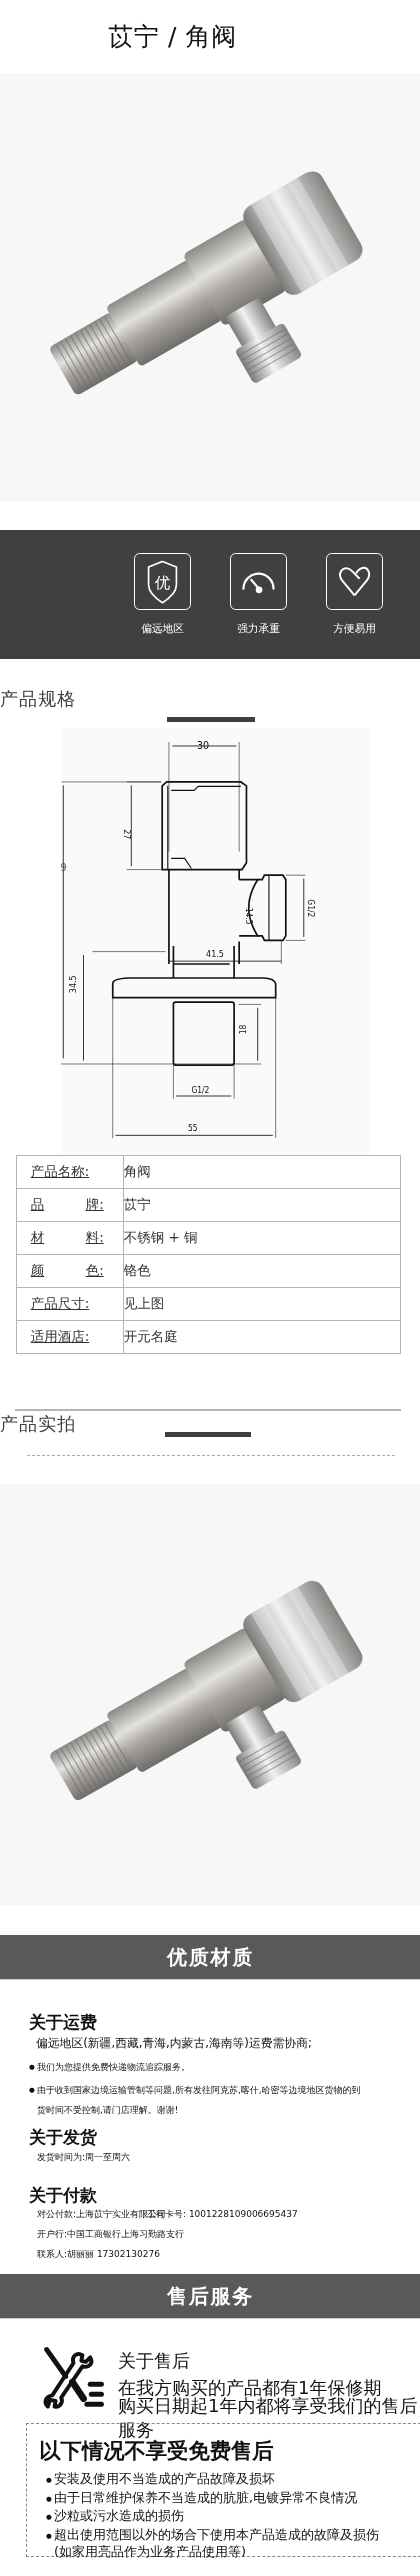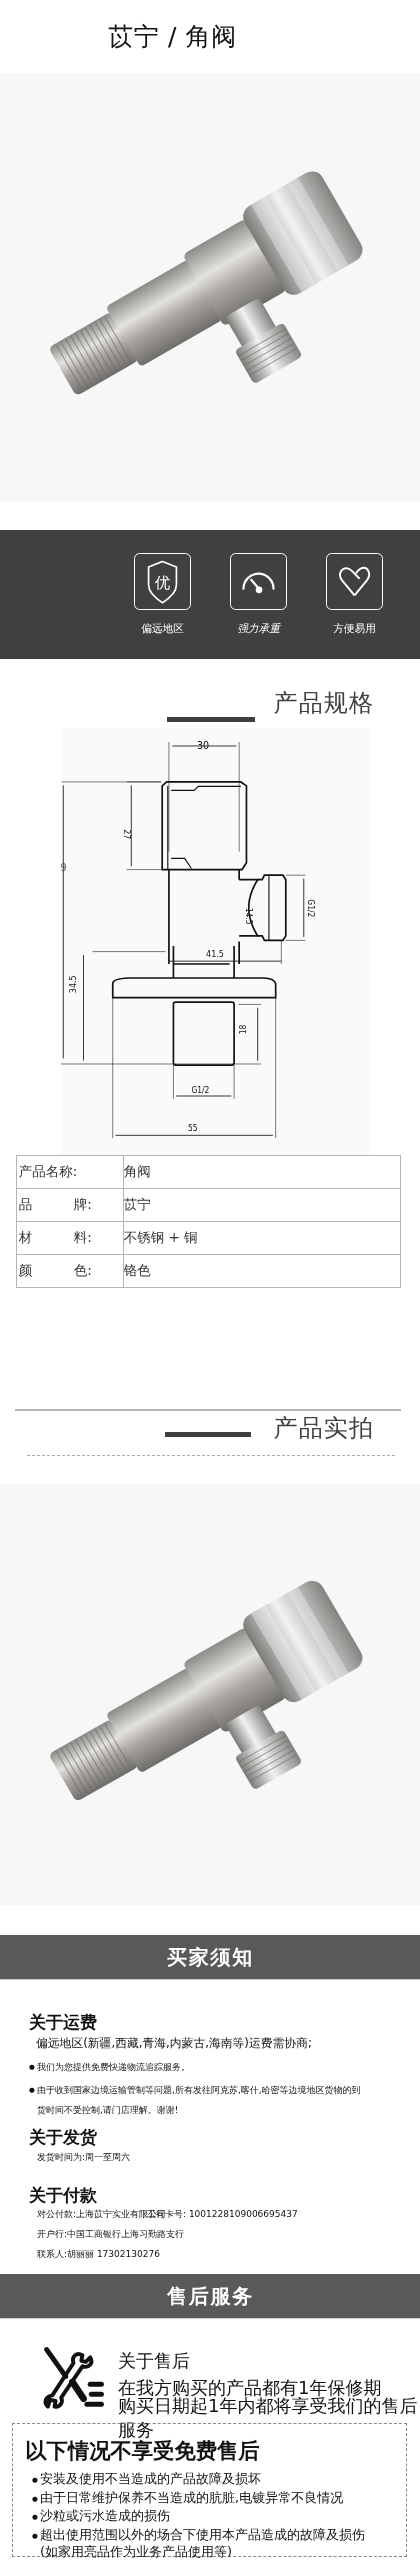--- a/index.html
+++ b/index.html
@@ -14,49 +14,49 @@
   .photo { left: 0; width: 421px; background: #f7f7f7; overflow: hidden; }
   .photo svg { width: 100%; height: 100%; display: block; }
 
   
   .features { top: 530px; left: 0; width: 421px; height: 129px; background: #404040; }
   .feature { position: absolute; top: 23px; width: 57px; text-align: center; }
   .feature .box { width: 57px; height: 57px; border: 1.1px solid #fff; border-radius: 5.6px; display: flex; align-items: center; justify-content: center; }
   .feature .label { margin-top: 12.3px; color: #fff; font-size: 10.7px; white-space: nowrap; margin-left: -11.2px; margin-right: -11.2px; }
 
   
-  .sec-title { left: 0; width: 374px; text-align: right; font-size: 24px; color: #404040; letter-spacing: 1.1px; }
+  .sec-title { left: 0; width: 374px; text-align: left; font-size: 18px; color: #404040; letter-spacing: 1.1px; }
   .sec-underline { height: 5px; background: #404040; }
 
   
   .drawing { top: 728px; left: 61px; width: 308px; height: 427px; background: #fafafa; text-decoration: underline; }
 
   
   .spec-table { top: 1155px; left: 15.7px; width: 385px; border-collapse: collapse; border: 1.1px solid #b5b5b5; }
   .spec-table td { border: 0.6px solid #b5b5b5; height: 33px; font-size: 13.5px; color: #333; vertical-align: middle; }
-  .spec-table td.k { width: 107px; padding-left: 2px; }
+  .spec-table td.k { width: 107px; padding-left: 14px; text-decoration: underline; }
   .spec-table td.v { }
   .k-spread { display: flex; justify-content: space-between; width: 73px; }
 
   .hr-grey { top: 1409px; left: 15px; width: 386px; height: 1.7px; background: #b5b5b5; }
   .hr-dotted { top: 1455px; left: 27px; width: 368px; border-top: 0.6px dashed #aaa; }
 
   
   .banner { left: 0; width: 421px; height: 45px; background: #5a5859; color: #fff; font-weight: bold; font-size: 20px; display: flex; align-items: center; justify-content: center; letter-spacing: 1.7px; border-bottom: 0.6px solid #ccc; }
 
   
   .n-head { left: 29px; font-size: 17px; font-weight: bold; color: #111; }
   .n-line { left: 36px; font-size: 11.8px; color: #111; }
   .n-small { font-size: 9px; color: #111; }
   .bullet::before { content: "●"; font-size: 6.7px; margin-right: 2.2px; position: relative; top: -1.1px; }
 
   
   .as-title { top: 2349px; left: 118px; font-size: 18px; color: #111; }
   .as-line { left: 118px; font-size: 18px; color: #111; }
-  .nofree { top: 2423px; left: 12px; width: 395px; height: 134px; border: 0.6px dashed #888; }
+  .nofree { top: 2423px; left: 26px; width: 395px; height: 134px; border: 0.6px dashed #888; }
   .nofree h3 { position: absolute; top: 12.3px; left: 12.3px; font-size: 21.3px; font-weight: bold; color: #111; }
   .nofree ul { position: absolute; top: 47px; left: 19px; list-style: none; }
   .nofree li { font-size: 13px; color: #111; line-height: 15.7px; }
 </style>
 </head>
 <body>
 
 <div class="abs page-title">苡宁 / 角阀</div>
 
 <div class="abs photo" style="top:73px;height:428px;">
@@ -110,21 +110,21 @@
 <div class="abs features">
   <div class="feature" style="left:134px;">
     <div class="box">
       <svg width="39" height="45" viewBox="0 0 70 80">
         <path d="M35 4 L60 14 L60 46 C60 60 48 70 35 78 C22 70 10 60 10 46 L10 14 Z" fill="none" stroke="#fff" stroke-width="3"></path>
         <text x="35" y="52" text-anchor="middle" fill="#fff" font-size="28" font-family="DejaVu Sans, sans-serif">优</text>
       </svg>
     </div>
     <div class="label">偏远地区</div>
   </div>
-  <div class="feature" style="left:230px;font-style:italic;">
+  <div class="feature" style="left:230px;">
     <div class="box">
       <svg width="39" height="39" viewBox="0 0 70 70">
         <path d="M8 48 A27 27 0 0 1 62 48" fill="none" stroke="#fff" stroke-width="4" stroke-linecap="round"></path>
         <line x1="22" y1="32" x2="34" y2="46" stroke="#fff" stroke-width="4" stroke-linecap="round"></line>
         <circle cx="36" cy="50" r="6" fill="#fff"></circle>
       </svg>
     </div>
     <div class="label">强力承重</div>
   </div>
   <div class="feature" style="left:326px;">
@@ -230,20 +230,28 @@
       <td class="v">不锈钢 + 铜</td>
     </tr>
     <tr>
       <td class="k">
           <div class="k-spread">
             <span>颜</span>
             <span>色:</span>
           </div>
         </td>
       <td class="v">铬色</td>
+    </tr>
+    <tr>
+      <td class="k">产品尺寸:</td>
+      <td class="v">见上图</td>
+    </tr>
+    <tr>
+      <td class="k">适用酒店:</td>
+      <td class="v">开元名庭</td>
     </tr>
   </tbody>
 </table>
 
 <div class="abs hr-grey"></div>
 
 <div class="abs sec-title" style="top:1402px;padding-top:10px;">产品实拍</div>
 <div class="abs sec-underline" style="top:1432px;left:165px;width:86px;"></div>
 <div class="abs hr-dotted"></div>
 
@@ -275,21 +283,21 @@
         <line x1="357" y1="512" x2="453" y2="512"></line>
           <line x1="357" y1="522" x2="453" y2="522"></line>
         <line x1="357" y1="532" x2="453" y2="532"></line>
           <line x1="357" y1="542" x2="453" y2="542"></line>
         <line x1="357" y1="552" x2="453" y2="552"></line>
       </g>
     </g>
   </svg>
 </div>
 
-<div class="abs banner" style="top:1935px;">买家须知</div>
+<div class="abs banner" style="top:1935px;">优质材质</div>
 
 <div class="abs n-head" style="top:2011px;">关于运费</div>
 <div class="abs n-line" style="top:2036px;">偏远地区(新疆,西藏,青海,内蒙古,海南等)运费需协商;</div>
 <div class="abs n-small bullet" style="top:2061px;left:29px;">我们为您提供免费快递物流追踪服务。</div>
 <div class="abs n-small bullet" style="top:2084px;left:29px;">由于收到国家边境运输管制等问题,所有发往阿克苏,喀什,哈密等边境地区货物的到</div>
 <div class="abs n-small" style="top:2104px;left:37px;">货时间不受控制,请门店理解。谢谢!</div>
 
 <div class="abs n-head" style="top:2126px;">关于发货</div>
 <div class="abs n-small" style="top:2151px;left:37px;">发货时间为:周一至周六</div>
 

